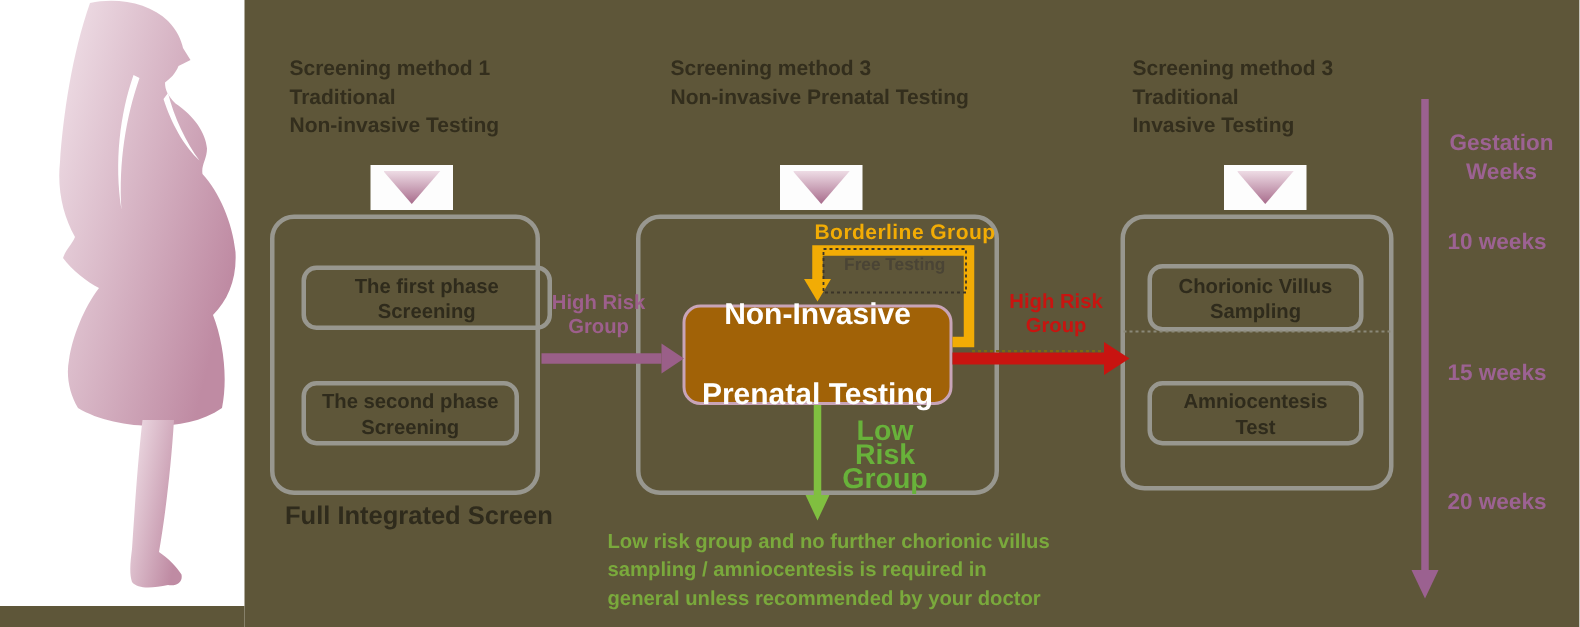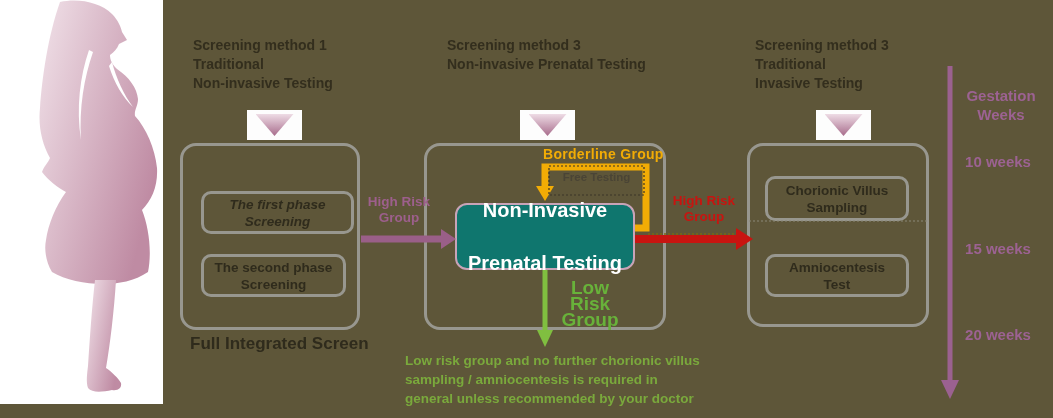--- a/index.html
+++ b/index.html
@@ -15,21 +15,21 @@
   .inner-box{position:absolute;border:3px solid #98978f;border-radius:10px;box-sizing:border-box;
              display:flex;align-items:center;justify-content:center;text-align:center;
              color:#2f2b1c;font-weight:bold;font-size:13.5px;line-height:17px;padding:2px 6px;}
   .caption{position:absolute;color:#2f2b1c;font-weight:bold;font-size:17px;}
   .lbl{position:absolute;font-weight:bold;text-align:center;}
   .lbl-purple{color:#9d5f8c;font-size:13.5px;line-height:16px;}
   .lbl-red{color:#c81410;font-size:13.5px;line-height:16px;}
   .lbl-green{color:#68b23a;font-size:19px;line-height:16px;}
   .lbl-yellow{color:#f2ac05;font-size:14px;text-align:left;letter-spacing:0.3px;}
   .lbl-free{color:#4a4435;font-size:11.5px;}
-  .nipt{position:absolute;left:455px;top:203px;width:180px;height:67px;background:#0f766e;
+  .nipt{position:absolute;left:455px;top:203px;width:180px;height:67px;background:#a16207;
         border:2px solid #c8a4b8;border-radius:12px;box-sizing:border-box;
         display:flex;flex-direction:column;align-items:center;justify-content:center;
         color:#ffffff;font-weight:bold;font-size:20px;line-height:25px;text-align:center;gap:28px;}
   .footnote{position:absolute;left:405px;top:351px;width:330px;color:#7aa93c;font-weight:bold;
             font-size:13.5px;line-height:19px;}
   .tl{color:#9c6292;font-weight:bold;margin-top:15px;}
   svg.overlay{position:absolute;left:0;top:0;pointer-events:none;}
 </style>
 </head>
 <body>
@@ -83,21 +83,21 @@
       <div class="tri"></div>
     </div>
   <div class="tri-box" style="left:520px;top:110px;">
       <div class="tri"></div>
     </div>
   <div class="tri-box" style="left:816px;top:110px;">
       <div class="tri"></div>
     </div>
 
   <div class="outer-box" style="left:180px;top:143px;width:180px;height:187px;"></div>
-  <div class="inner-box" style="left:201px;top:191px;width:153px;height:43px;font-style:italic;">
+  <div class="inner-box" style="left:201px;top:177px;width:167px;height:43px;">
     <span>The first phase Screening</span>
   </div>
   <div class="inner-box" style="left:201px;top:254px;width:145px;height:43px;align-items:center;">
     <span>The second phase Screening</span>
   </div>
   <div class="caption" style="left:190px;top:334px;">Full Integrated Screen</div>
 
   <div class="outer-box" style="left:424px;top:143px;width:242px;height:187px;"></div>
   <div class="lbl lbl-yellow" style="left:543px;top:146px;">Borderline  Group</div>
   <div class="lbl lbl-free" style="left:549px;top:171px;width:95px;">Free Testing</div>

